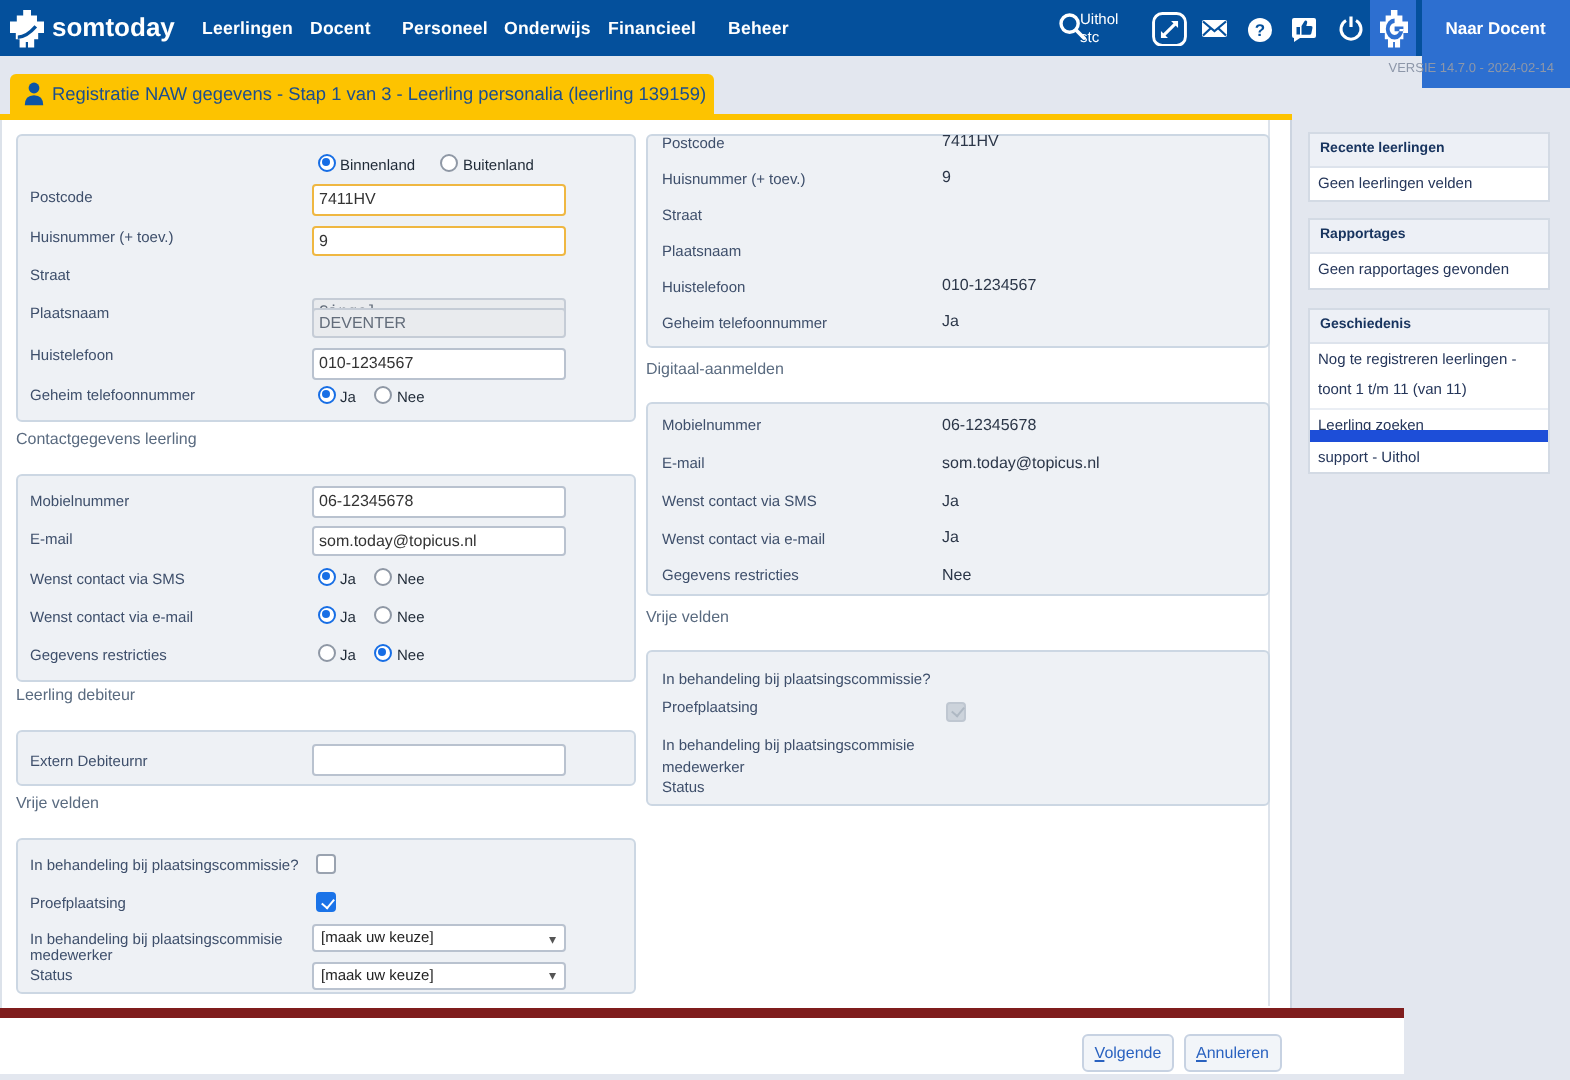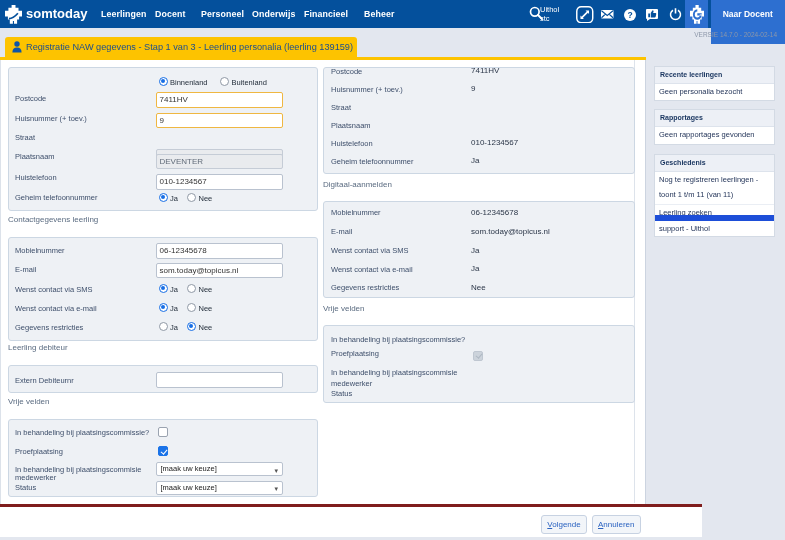--- a/index.html
+++ b/index.html
@@ -45,21 +45,21 @@
   .cb { position:absolute; width:10px; height:10px; background:#fff; border:1px solid #9aa3b0; border-radius:2px; }
   .cb.on { background:#1a73e8; border:1px solid #1a73e8; }
   .cb.on::after { content:""; position:absolute; left:2.8px; top:0.6px; width:2.6px; height:5.2px; border:solid #fff; border-width:0 1.6px 1.6px 0; transform:rotate(40deg); }
   .cb.dison { background:#ccd3db; border:1px solid #bfc7d1; }
   .cb.dison::after { content:""; position:absolute; left:2.8px; top:0.6px; width:2.6px; height:5.2px; border:solid #aeb8c3; border-width:0 1.6px 1.6px 0; transform:rotate(40deg); }
 
   .sel { position:absolute; left:155.5px; width:127.5px; height:14px; background:#fff; border:1px solid #b9c2cf; border-radius:2px; font-size:7.5px; color:#222; padding:0 4px; line-height:12px; }
   .sel::after { content:"▾"; position:absolute; right:4px; top:1.5px; font-size:7px; color:#555; }
 
   
-  #footer { position:absolute; left:0; top:503.5px; width:702px; height:33.5px; background:#fff; border-top:3px solid #7f1d1d; }
+  #footer { position:absolute; left:0; top:503.5px; width:702px; height:33.5px; background:#fff; border-top:5px solid #7f1d1d; }
   .btn { position:absolute; top:8.5px; height:19px; background:#f2f5f9; border:1px solid #c7d2e2; border-radius:3px; font-size:8px; color:#2a62c0; text-align:center; line-height:17px; }
 
   
   .sbox { position:absolute; left:654px; width:121px; background:#fff; border:1px solid #d3dae4; }
   .sbox .h { background:#edf0f6; font-size:7px; font-weight:bold; color:#17335e; height:16.5px; line-height:16.5px; padding:0 5px; border-bottom:1px solid #dde3ec; }
   .sbox .r { font-size:7.5px; color:#25365a; padding:0 4px; height:15.5px; line-height:15.5px; border-bottom:6px solid #1d4ed8; white-space:nowrap; overflow:hidden; }
   .sbox .r2 { font-size:7.5px; color:#25365a; padding:1.5px 4px; line-height:14.6px; border-bottom:1px solid #eaeef4; }
   .sbox .r:last-child { border-bottom:none; }
 </style>
 </head>
@@ -226,21 +226,21 @@
 <div class="cb dison" style="left:473.3px; top:350.8px;"></div>
 <div class="mlbl" style="top:368.3px; width:160px; line-height:10.3px;">In behandeling bij plaatsingscommisie<br>medewerker<br>Status</div>
 
 <div id="footer">
   <div class="btn" style="left:541px; width:46px;"><u>V</u>olgende</div>
   <div class="btn" style="left:592px; width:48.5px;"><u>A</u>nnuleren</div>
 </div>
 
 <div class="sbox" style="top:66.3px; height:34.5px;">
   <div class="h">Recente leerlingen</div>
-  <div class="r">Geen personalia bezocht</div>
+  <div class="r">Geen leerlingen velden</div>
 </div>
 <div class="sbox" style="top:109.3px; height:35.9px;">
   <div class="h">Rapportages</div>
   <div class="r">Geen rapportages gevonden</div>
 </div>
 <div class="sbox" style="top:154.4px; height:82.5px; ">
   <div class="h">Geschiedenis</div>
   <div class="r2">Nog te registreren leerlingen -<br>toont 1 t/m 11 (van 11)</div>
   <div class="r">Leerling zoeken</div>
   <div class="r">support - Uithol</div>

